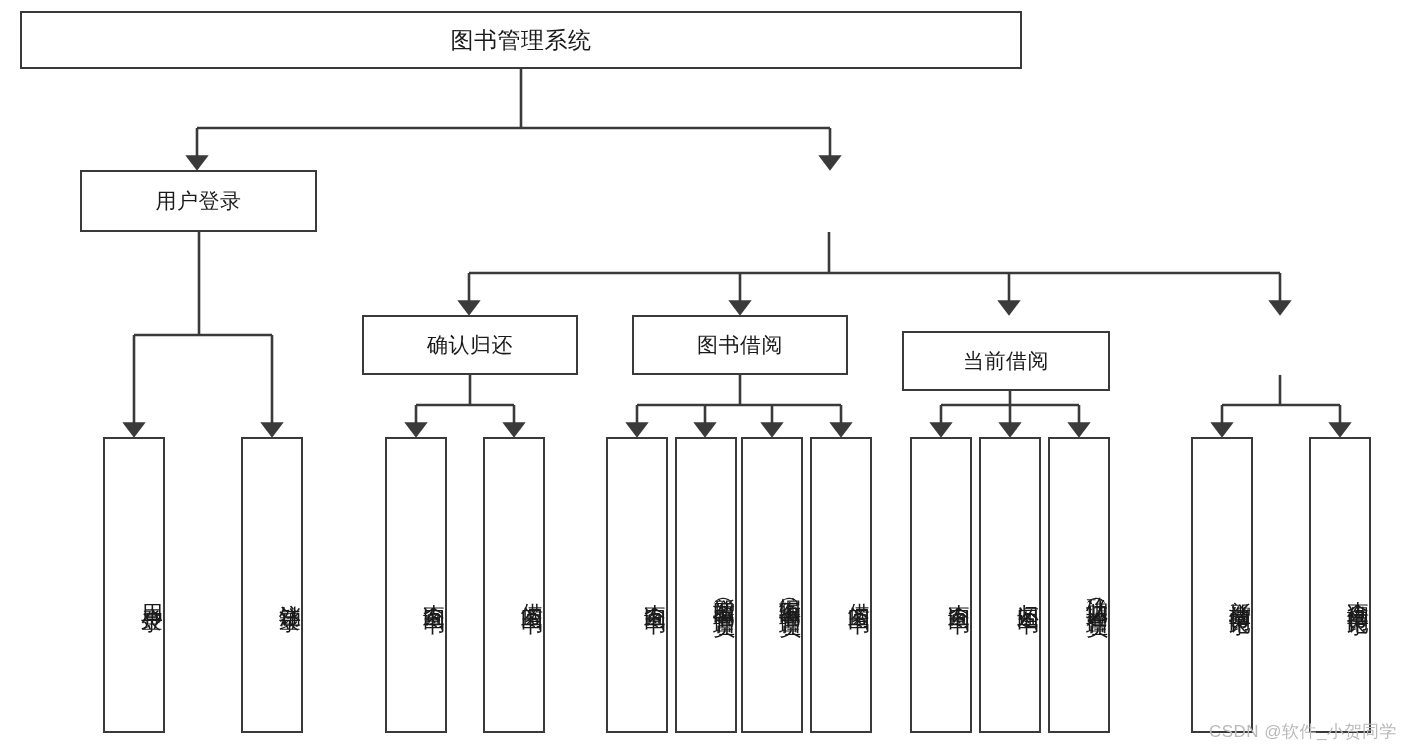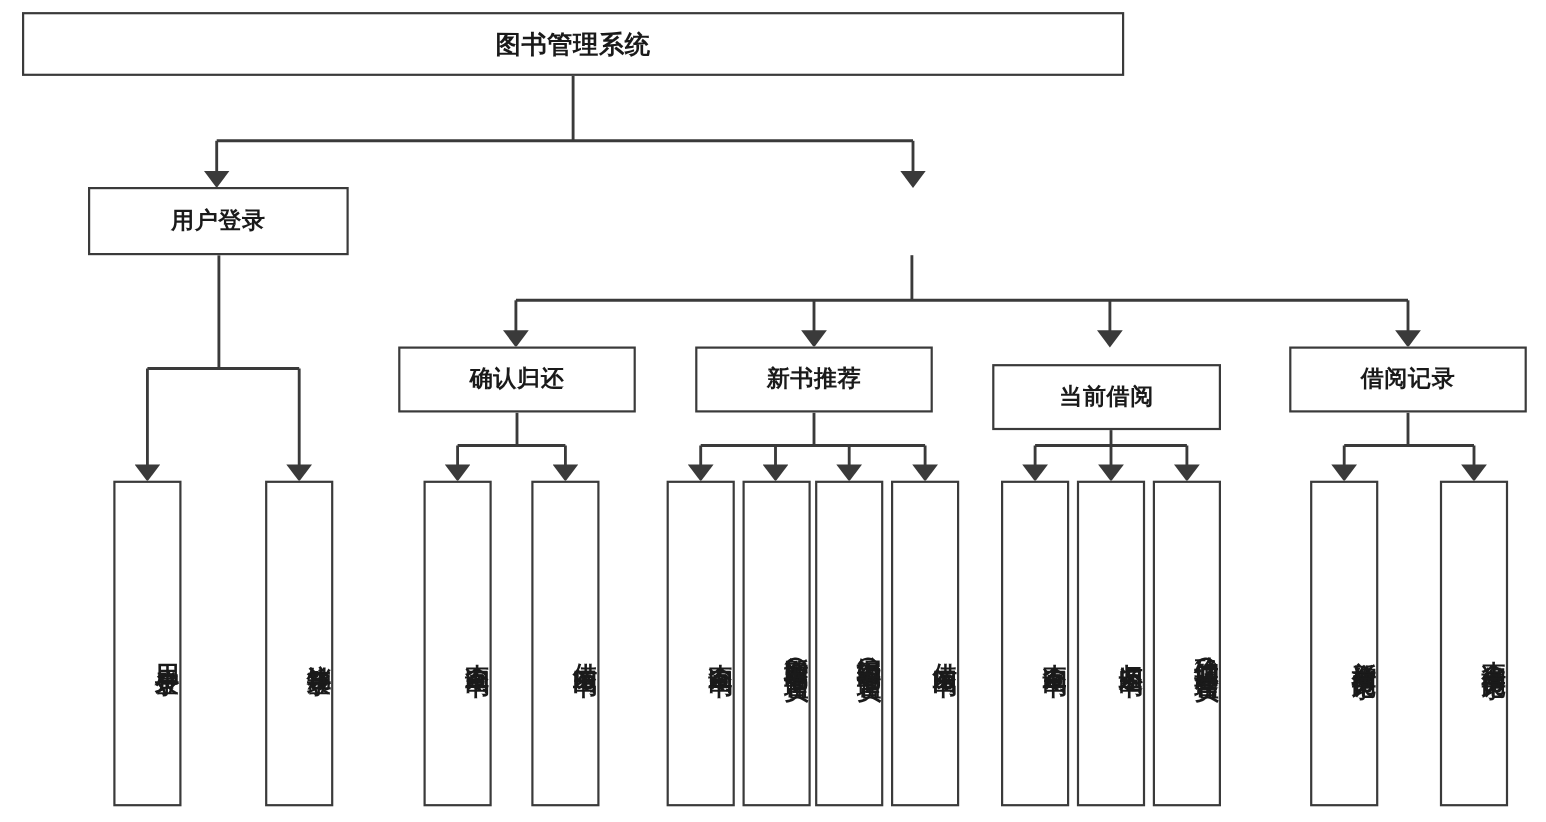--- a/index.html
+++ b/index.html
@@ -13,21 +13,20 @@
     position: relative;
     overflow: hidden;
     font-family: "Liberation Sans", "DejaVu Sans", sans-serif;
   }
   #canvas {
     position: absolute;
     left: 0;
     top: 0;
     width: 1405px;
     height: 747px;
-    font-weight: bold;
   }
   .svg-layer {
     position: absolute;
     left: 0;
     top: 0;
     width: 1405px;
     height: 747px;
   }
   .node {
     position: absolute;
@@ -132,27 +131,24 @@
   </div>
 
   <div class="node" style="left:80px; top:170px; width:237px; height:62px;">
     <span class="node-label">用户登录</span>
   </div>
 
   <div class="node" style="left:362px; top:315px; width:216px; height:60px;">
     <span class="node-label">确认归还</span>
   </div>
   <div class="node" style="left:632px; top:315px; width:216px; height:60px;">
-    <span class="node-label">新书推荐</span>
+    <span class="node-label">图书借阅</span>
   </div>
   <div class="node" style="left:902px; top:331px; width:208px; height:60px;">
     <span class="node-label">当前借阅</span>
-  </div>
-  <div class="node" style="left:1172px; top:315px; width:216px; height:60px;">
-    <span class="node-label">借阅记录</span>
   </div>
 
   <div class="node node-leaf" style="left:103px; top:437px; width:62px; height:296px;">
     <span class="node-label">用户登录</span>
   </div>
   <div class="node node-leaf" style="left:241px; top:437px; width:62px; height:296px;">
     <span class="node-label">注销登录</span>
   </div>
 
   <div class="node node-leaf" style="left:385px; top:437px; width:62px; height:296px;">
@@ -185,14 +181,15 @@
     <span class="node-label">确认归还（管理员）</span>
   </div>
 
   <div class="node node-leaf" style="left:1191px; top:437px; width:62px; height:296px;">
     <span class="node-label">新增借阅记录</span>
   </div>
   <div class="node node-leaf" style="left:1309px; top:437px; width:62px; height:296px;">
     <span class="node-label">查询借阅记录</span>
   </div>
 
+  <div class="watermark">CSDN @软件_小贺同学</div>
 
 </div>
 
 </body></html>

